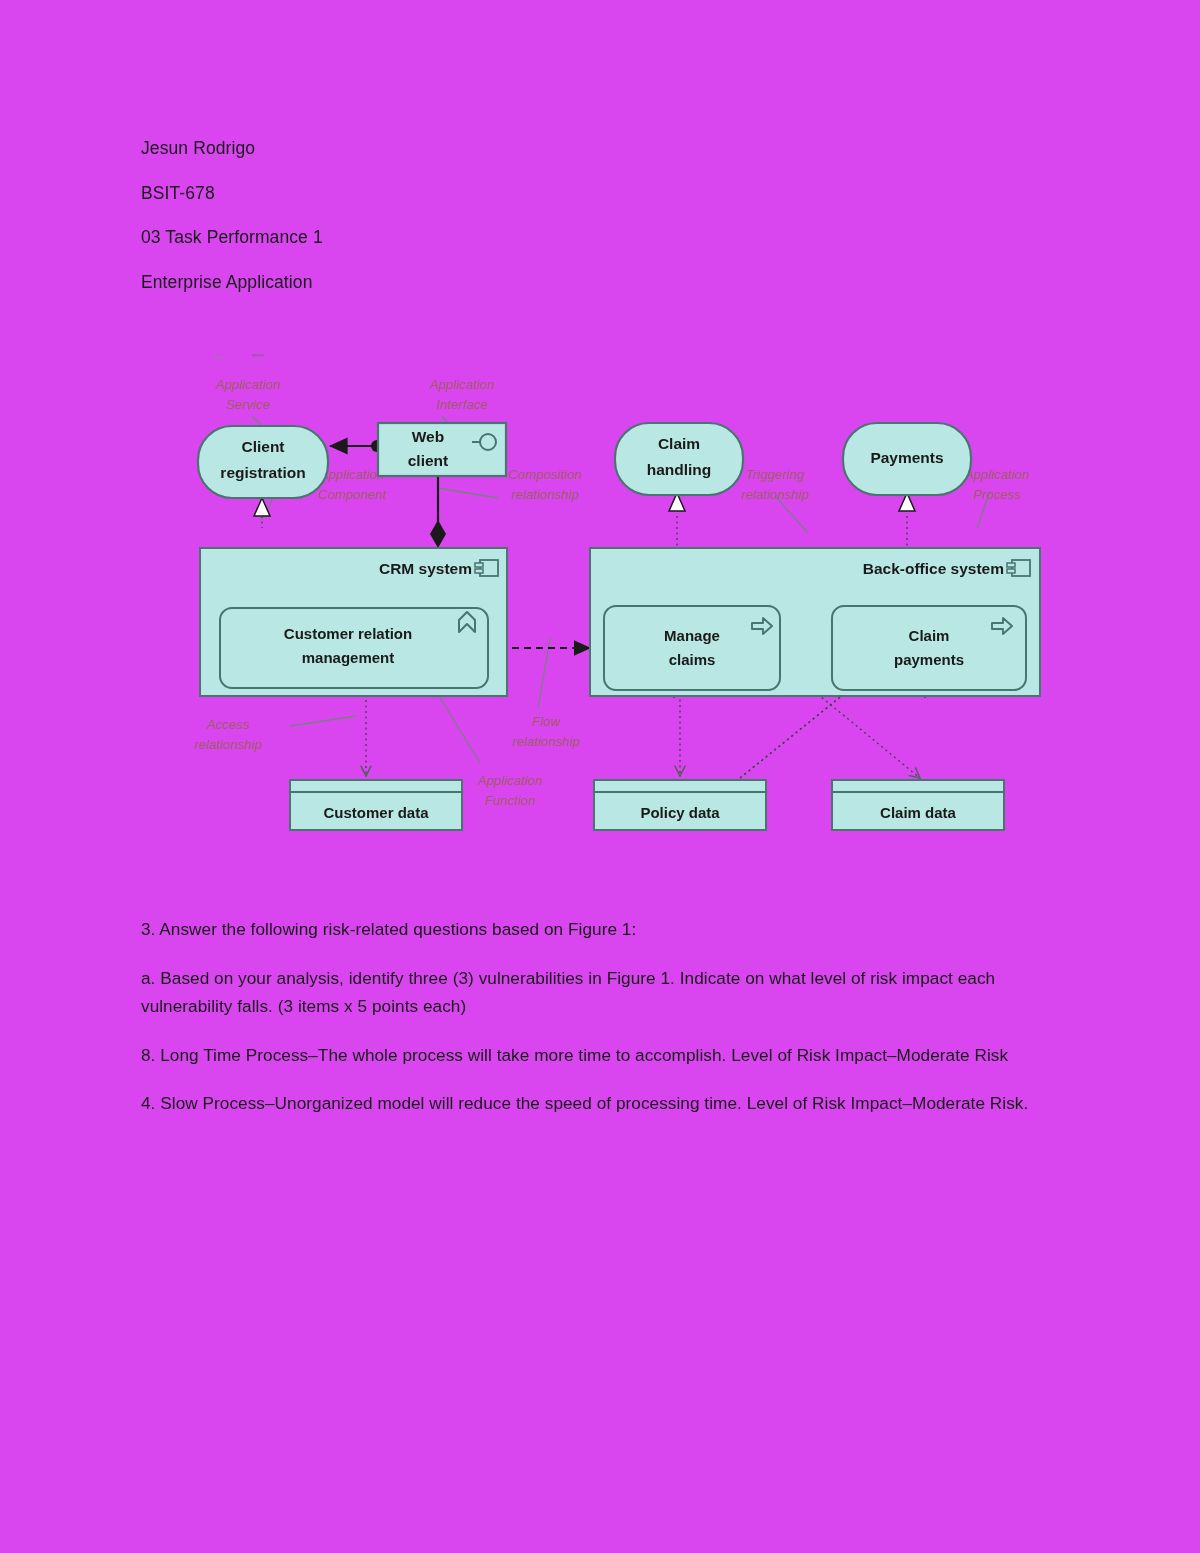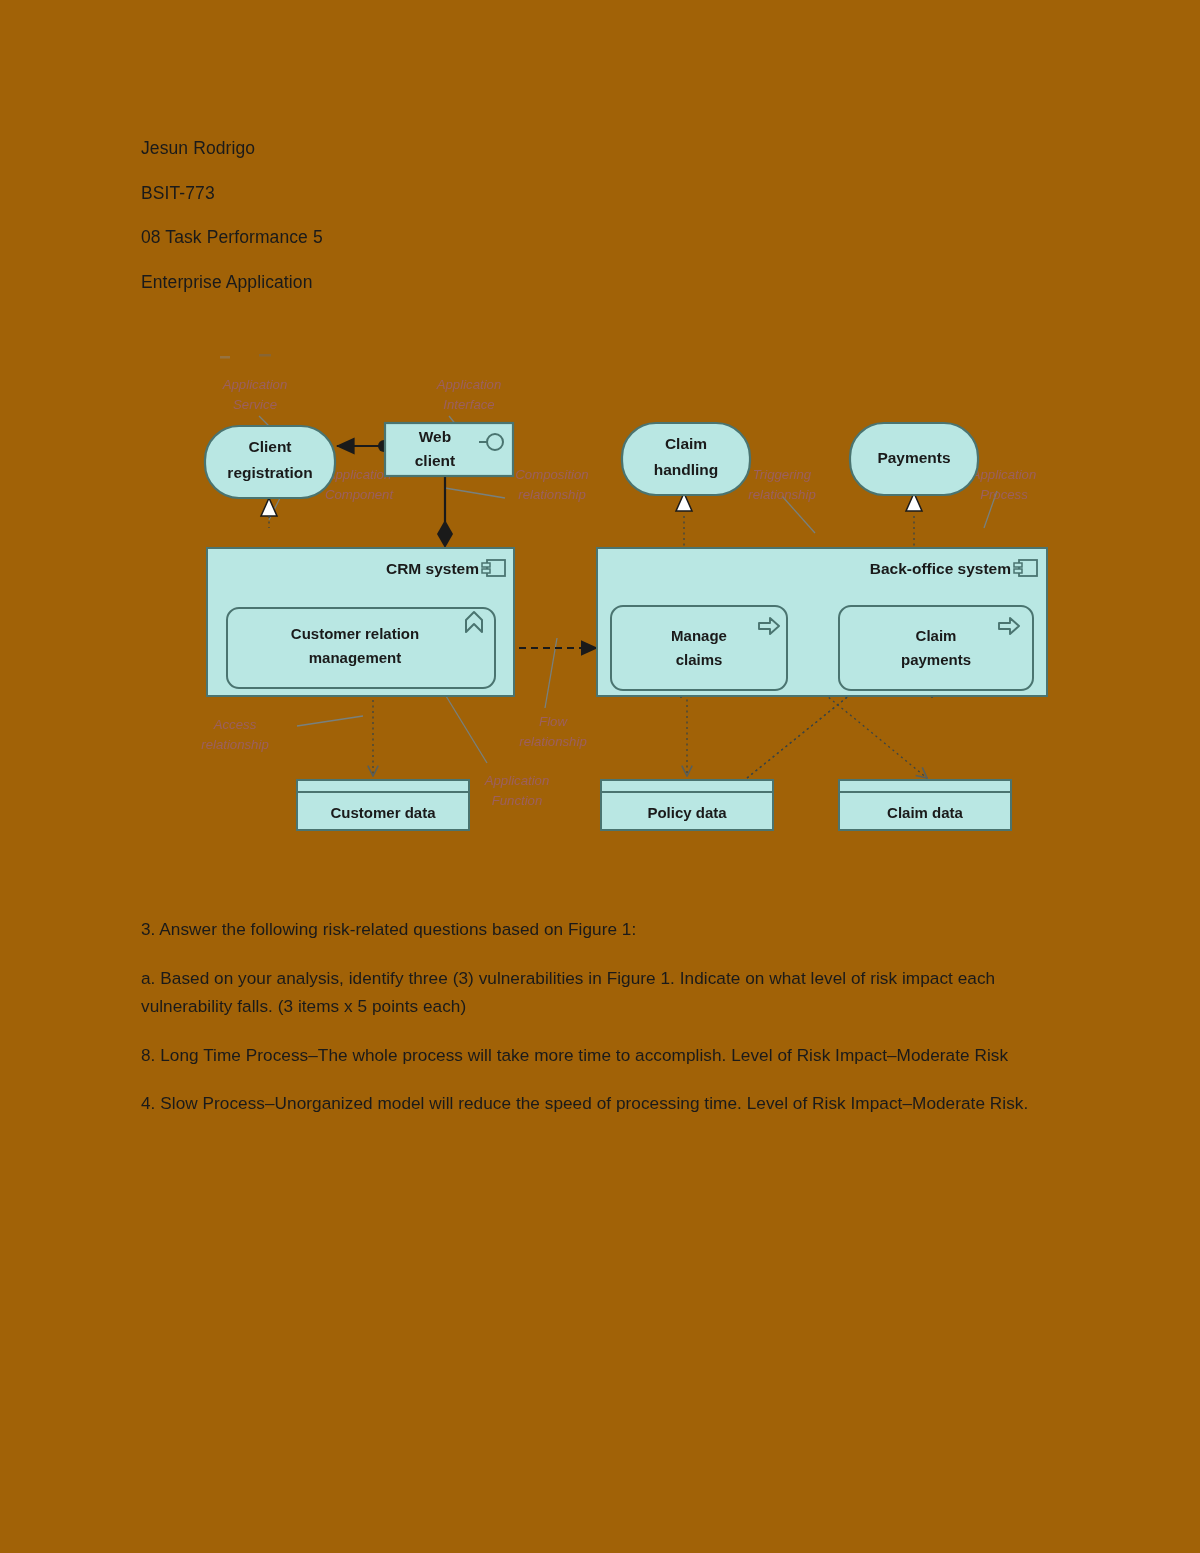--- a/index.html
+++ b/index.html
@@ -11,21 +11,21 @@
     width: 1200px;
     height: 1553px;
     position: relative;
     font-family: "Liberation Sans", sans-serif;
     color: #1a1a1a;
     overflow: hidden;
   }
   .page {
     position: absolute;
     inset: 0;
-    background: #a16207;
+    background: #d946ef;
   }
 
   
   .header-block {
     position: absolute;
     left: 141px;
     top: 140px;
     width: 900px;
   }
   .header-line {
@@ -33,21 +33,21 @@
     line-height: 1.0;
     color: #1a1a1a;
     margin-bottom: 27px;
     letter-spacing: 0.1px;
     white-space: nowrap;
   }
 
   
   .figure {
     position: absolute;
-    left: 187px;
+    left: 180px;
     top: 348px;
     width: 880px;
     height: 500px;
   }
   .figure svg { display: block; }
 
   .node-label {
     font-family: "Liberation Sans", sans-serif;
     font-size: 15.5px;
     font-weight: bold;
@@ -96,22 +96,22 @@
     letter-spacing: 0.05px;
   }
 </style>
 </head>
 <body>
 
 <div class="page">
 
   <div class="header-block">
     <div class="header-line">Jesun Rodrigo</div>
-    <div class="header-line">BSIT-773</div>
-    <div class="header-line">08 Task Performance 5</div>
+    <div class="header-line">BSIT-678</div>
+    <div class="header-line">03 Task Performance 1</div>
     <div class="header-line">Enterprise Application</div>
   </div>
 
   <div class="figure">
     <svg width="880" height="500" viewBox="0 0 880 500" xmlns="http://www.w3.org/2000/svg">
       <defs>
         <marker id="arrowFilled" markerWidth="9" markerHeight="9" refX="8" refY="4.5" orient="auto">
           <path d="M0,0.6 L8.5,4.5 L0,8.4 z" fill="#1a1a1a"></path>
         </marker>
         <marker id="arrowFilledLeft" markerWidth="9" markerHeight="9" refX="8" refY="4.5" orient="auto">

